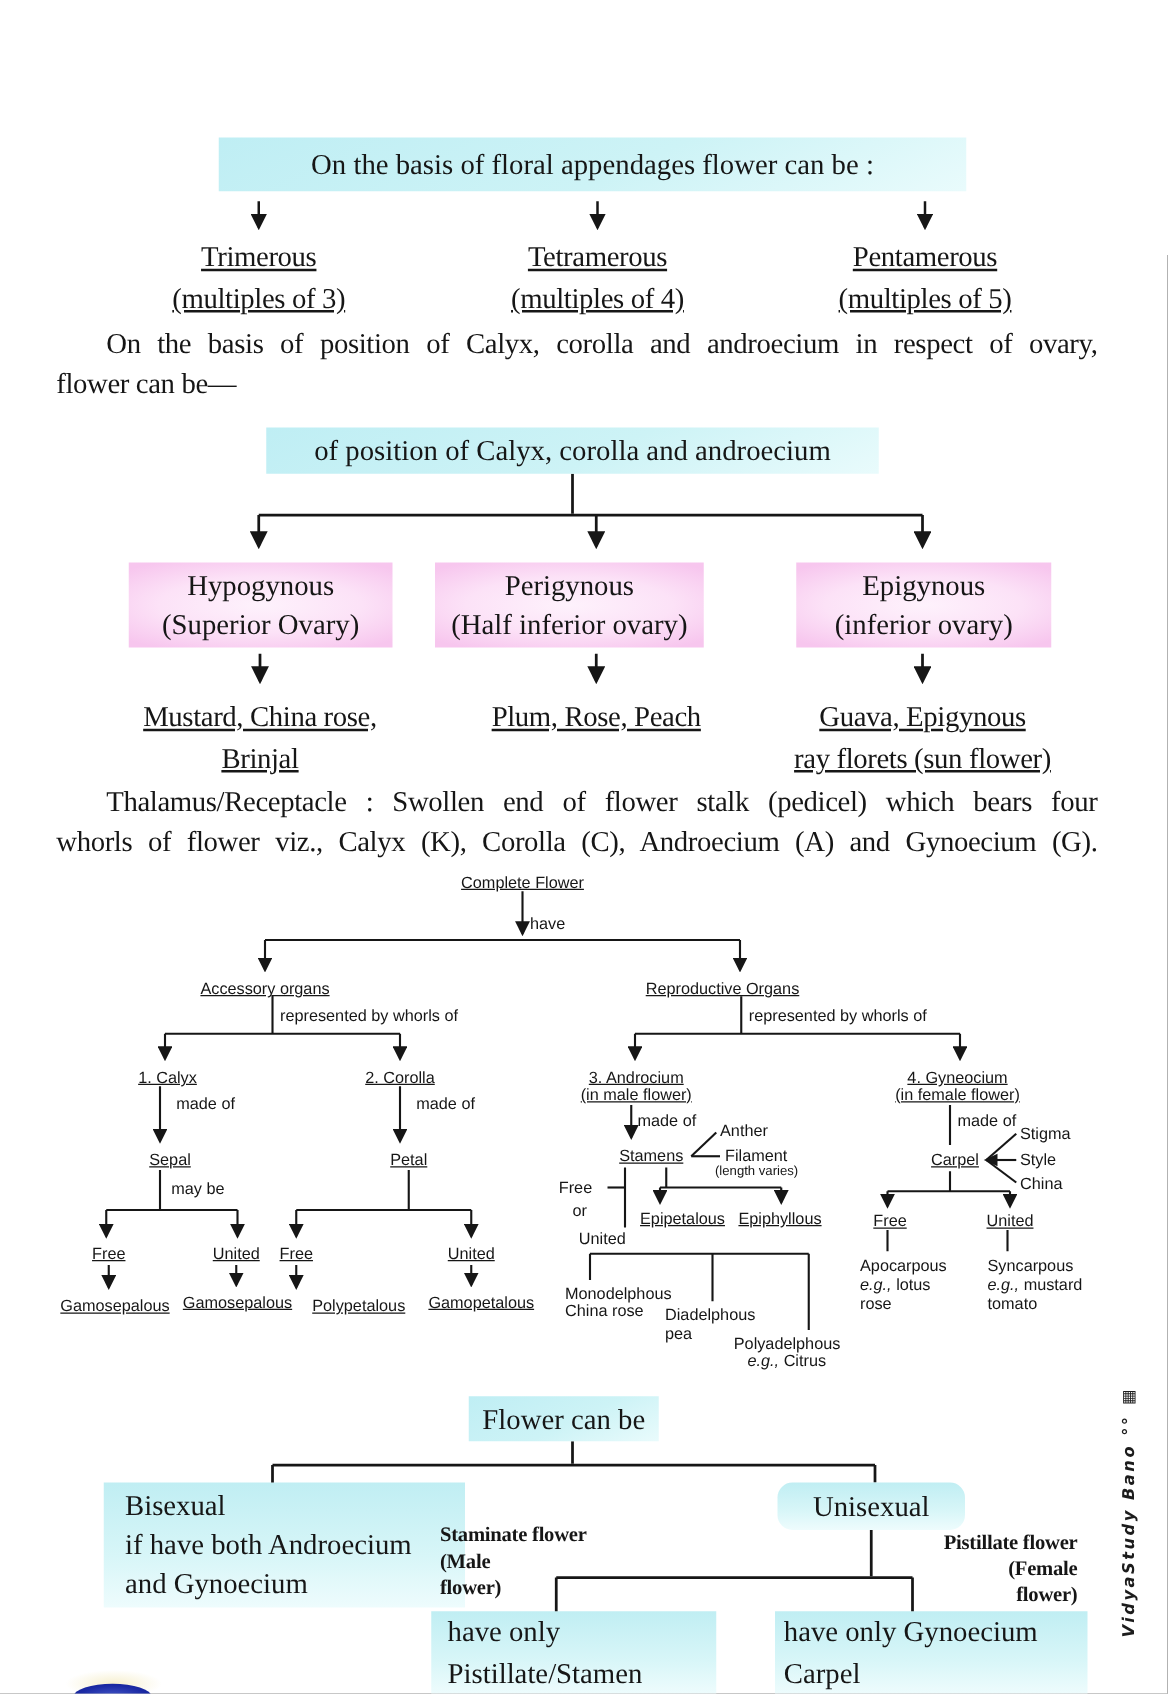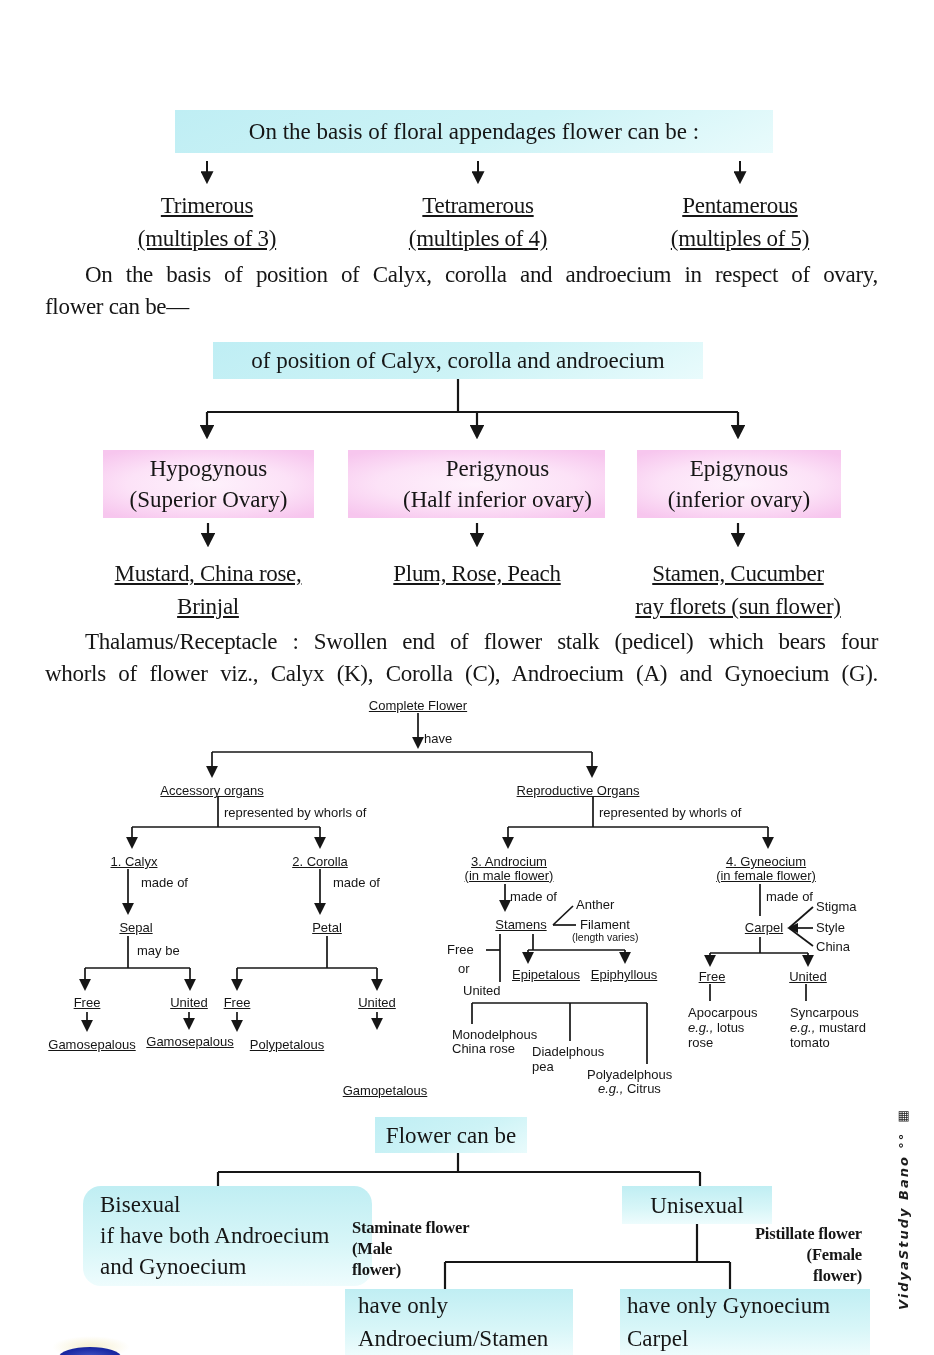--- a/index.html
+++ b/index.html
@@ -143,33 +143,33 @@
   <div class="t s" style="left:45px;top:294px">flower can be—</div>
 
   <div class="box cyan nodebox" style="left:213px;top:342px;width:490px;height:37px;">
     <span>of position of Calyx, corolla and androecium</span>
   </div>
 
   <div class="box pink nodebox" style="left:103px;top:450px;width:211px;height:68px;">
     <span>Hypogynous</span>
     <span>(Superior Ovary)</span>
   </div>
-  <div class="box pink nodebox" style="left:348px;top:450px;width:215px;height:68px;padding-left:42px;">
+  <div class="box pink nodebox" style="left:348px;top:450px;width:215px;height:68px;">
     <span>Perigynous</span>
     <span>(Half inferior ovary)</span>
   </div>
   <div class="box pink nodebox" style="left:637px;top:450px;width:204px;height:68px;">
     <span>Epigynous</span>
     <span>(inferior ovary)</span>
   </div>
 
   <div class="t s c" style="left:208px;top:561px">Mustard, China rose,</div>
   <div class="t s c" style="left:208px;top:594px">Brinjal</div>
   <div class="t s c" style="left:477px;top:561px">Plum, Rose, Peach</div>
-  <div class="t s c" style="left:738px;top:561px">Stamen, Cucumber</div>
+  <div class="t s c" style="left:738px;top:561px">Guava, Epigynous</div>
   <div class="t s c" style="left:738px;top:594px">ray florets (sun flower)</div>
 
   <div class="t s just" style="left:45px;top:629px;width:833px;padding-left:40px;box-sizing:border-box;">Thalamus/Receptacle : Swollen end of flower stalk (pedicel) which bears four</div>
   <div class="t s just" style="left:45px;top:661px;width:833px;box-sizing:border-box;">whorls of flower viz., Calyx (K), Corolla (C), Androecium (A) and Gynoecium (G).</div>
 
   <div class="t a c" style="left:418px;top:699px">Complete Flower</div>
   <div class="t a" style="left:424px;top:732px">have</div>
 
   <div class="t a c" style="left:212px;top:784px">Accessory organs</div>
   <div class="t a" style="left:224px;top:806px">represented by whorls of</div>
@@ -182,21 +182,21 @@
   <div class="t a c" style="left:189px;top:996px">United</div>
   <div class="t a c" style="left:92px;top:1038px">Gamosepalous</div>
   <div class="t a c" style="left:190px;top:1035px">Gamosepalous</div>
 
   <div class="t a c" style="left:320px;top:855px">2. Corolla</div>
   <div class="t a" style="left:333px;top:876px">made of</div>
   <div class="t a c" style="left:327px;top:921px">Petal</div>
   <div class="t a c" style="left:237px;top:996px">Free</div>
   <div class="t a c" style="left:377px;top:996px">United</div>
   <div class="t a c" style="left:287px;top:1038px">Polypetalous</div>
-  <div class="t a c" style="left:385px;top:1084px">Gamopetalous</div>
+  <div class="t a c" style="left:385px;top:1035px">Gamopetalous</div>
 
   <div class="t a c" style="left:578px;top:784px">Reproductive Organs</div>
   <div class="t a" style="left:599px;top:806px">represented by whorls of</div>
 
   <div class="t a c" style="left:509px;top:855px">3. Androcium</div>
   <div class="t a c" style="left:509px;top:869px">(in male flower)</div>
   <div class="t a" style="left:510px;top:890px">made of</div>
   <div class="t a c" style="left:521px;top:918px">Stamens</div>
   <div class="t a" style="left:576px;top:898px">Anther</div>
   <div class="t a" style="left:580px;top:918px">Filament</div>
@@ -226,41 +226,41 @@
   <div class="t a" style="left:688px;top:1021px"><span class="em">e.g.,</span><span> lotus</span></div>
   <div class="t a" style="left:688px;top:1036px">rose</div>
   <div class="t a" style="left:790px;top:1006px">Syncarpous</div>
   <div class="t a" style="left:790px;top:1021px"><span class="em">e.g.,</span><span> mustard</span></div>
   <div class="t a" style="left:790px;top:1036px">tomato</div>
 
   <div class="box cyan nodebox" style="left:375px;top:1117px;width:152px;height:36px;">
     <span>Flower can be</span>
   </div>
 
-  <div class="box cyan2" style="left:83px;top:1186px;width:289px;height:100px;padding:4px 0 4px 17px;box-sizing:border-box;justify-content:space-around;font:23px 'Liberation Serif',serif;border-radius:18px;">
+  <div class="box cyan2" style="left:83px;top:1186px;width:289px;height:100px;padding:4px 0 4px 17px;box-sizing:border-box;justify-content:space-around;font:23px 'Liberation Serif',serif;">
     <span>Bisexual</span>
     <span>if have both Androecium</span>
     <span>and Gynoecium</span>
   </div>
 
-  <div class="box cyan2 nodebox" style="left:622px;top:1186px;width:150px;height:38px;">
+  <div class="box cyan2 nodebox" style="left:622px;top:1186px;width:150px;height:38px;border-radius:12px;">
     <span>Unisexual</span>
   </div>
 
   <div class="t bs" style="left:352px;top:1218px">Staminate flower</div>
   <div class="t bs" style="left:352px;top:1239px">(Male</div>
   <div class="t bs" style="left:352px;top:1260px">flower)</div>
 
   <div class="t bs" style="right:72px;top:1224px">Pistillate flower</div>
   <div class="t bs" style="right:72px;top:1245px">(Female</div>
   <div class="t bs" style="right:72px;top:1266px">flower)</div>
 
   <div class="box cyan2" style="left:345px;top:1289px;width:228px;height:66px;padding-left:13px;box-sizing:border-box;justify-content:space-around;font:23px 'Liberation Serif',serif;">
     <span>have only</span>
-    <span>Androecium/Stamen</span>
+    <span>Pistillate/Stamen</span>
   </div>
   <div class="box cyan2" style="left:620px;top:1289px;width:250px;height:66px;padding-left:7px;box-sizing:border-box;justify-content:space-around;font:23px 'Liberation Serif',serif;">
     <span>have only Gynoecium</span>
     <span>Carpel</span>
   </div>
 
   <div class="margin-note" style="left:896px;top:1098px;height:212px;">VidyaStudy Bano °° ▦</div>
   <div class="dotglow" style="left:52px;top:1336px;"></div>
   <div class="bluedot" style="left:59px;top:1347px;"></div>
 

